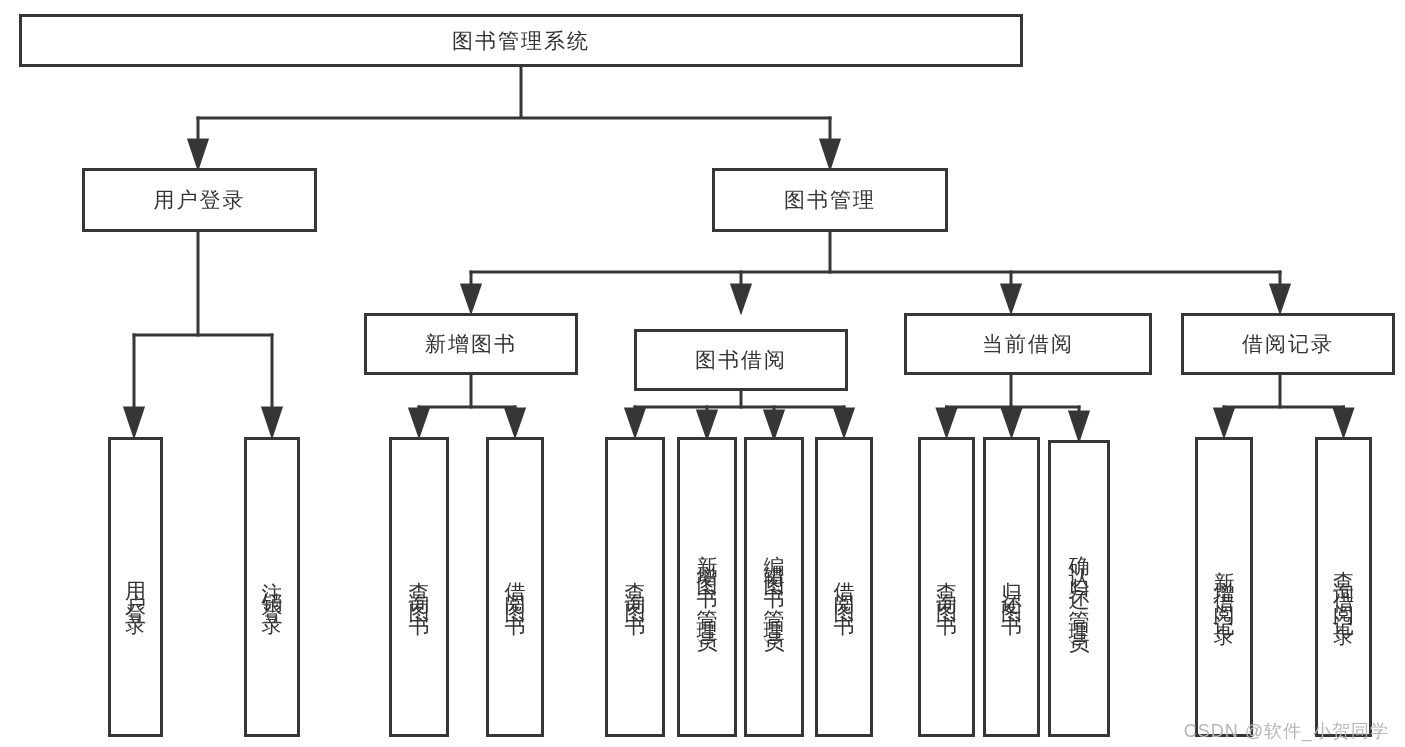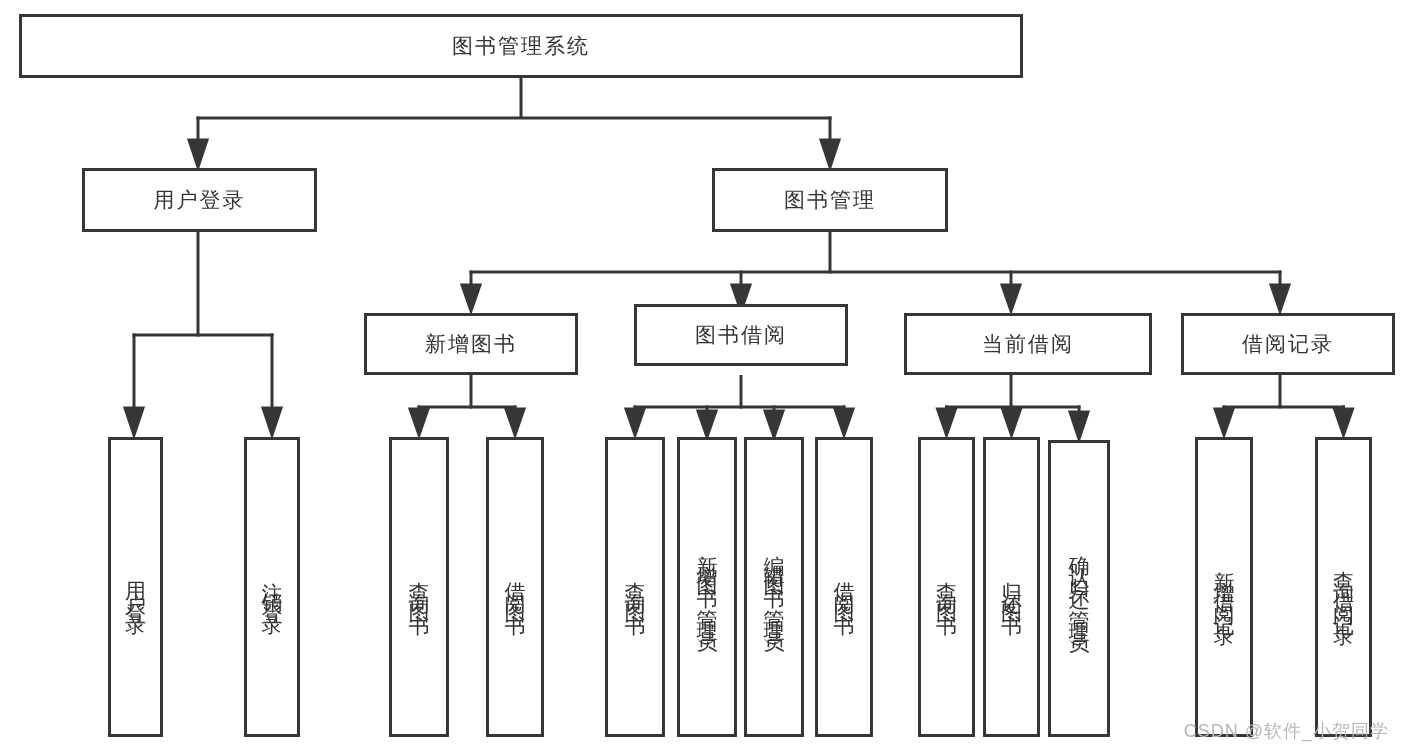--- a/index.html
+++ b/index.html
@@ -86,35 +86,35 @@
     <polygon points="1070,412 1088,412 1079,439"></polygon>
 
     <line x1="1280" y1="375" x2="1280" y2="408.5"></line>
     <line x1="1222.5" y1="407" x2="1345" y2="407"></line>
     <line x1="1224" y1="405.5" x2="1224" y2="426"></line>
     <polygon points="1215,409 1233,409 1224,435"></polygon>
     <line x1="1343.5" y1="405.5" x2="1343.5" y2="426"></line>
     <polygon points="1334.5,409 1352.5,409 1343.5,435"></polygon>
   </svg>
 
-  <div class="node hbox" style="left:19px;top:14px;width:1004px;height:64px">
+  <div class="node hbox" style="left:19px;top:14px;width:1004px;height:53px">
     <span>图书管理系统</span>
   </div>
 
   <div class="node hbox" style="left:82px;top:168px;width:235px;height:64px">
     <span>用户登录</span>
   </div>
   <div class="node hbox" style="left:712px;top:168px;width:236px;height:64px">
     <span>图书管理</span>
   </div>
 
   <div class="node hbox" style="left:364px;top:313px;width:214px;height:62px">
     <span>新增图书</span>
   </div>
-  <div class="node hbox" style="left:634px;top:304px;width:214px;height:62px">
+  <div class="node hbox" style="left:634px;top:329px;width:214px;height:62px">
     <span>图书借阅</span>
   </div>
   <div class="node hbox" style="left:904px;top:313px;width:248px;height:62px">
     <span>当前借阅</span>
   </div>
   <div class="node hbox" style="left:1181px;top:313px;width:214px;height:62px">
     <span>借阅记录</span>
   </div>
 
   <div class="node vbox" style="left:108px;top:437px;width:55px;height:300px">

